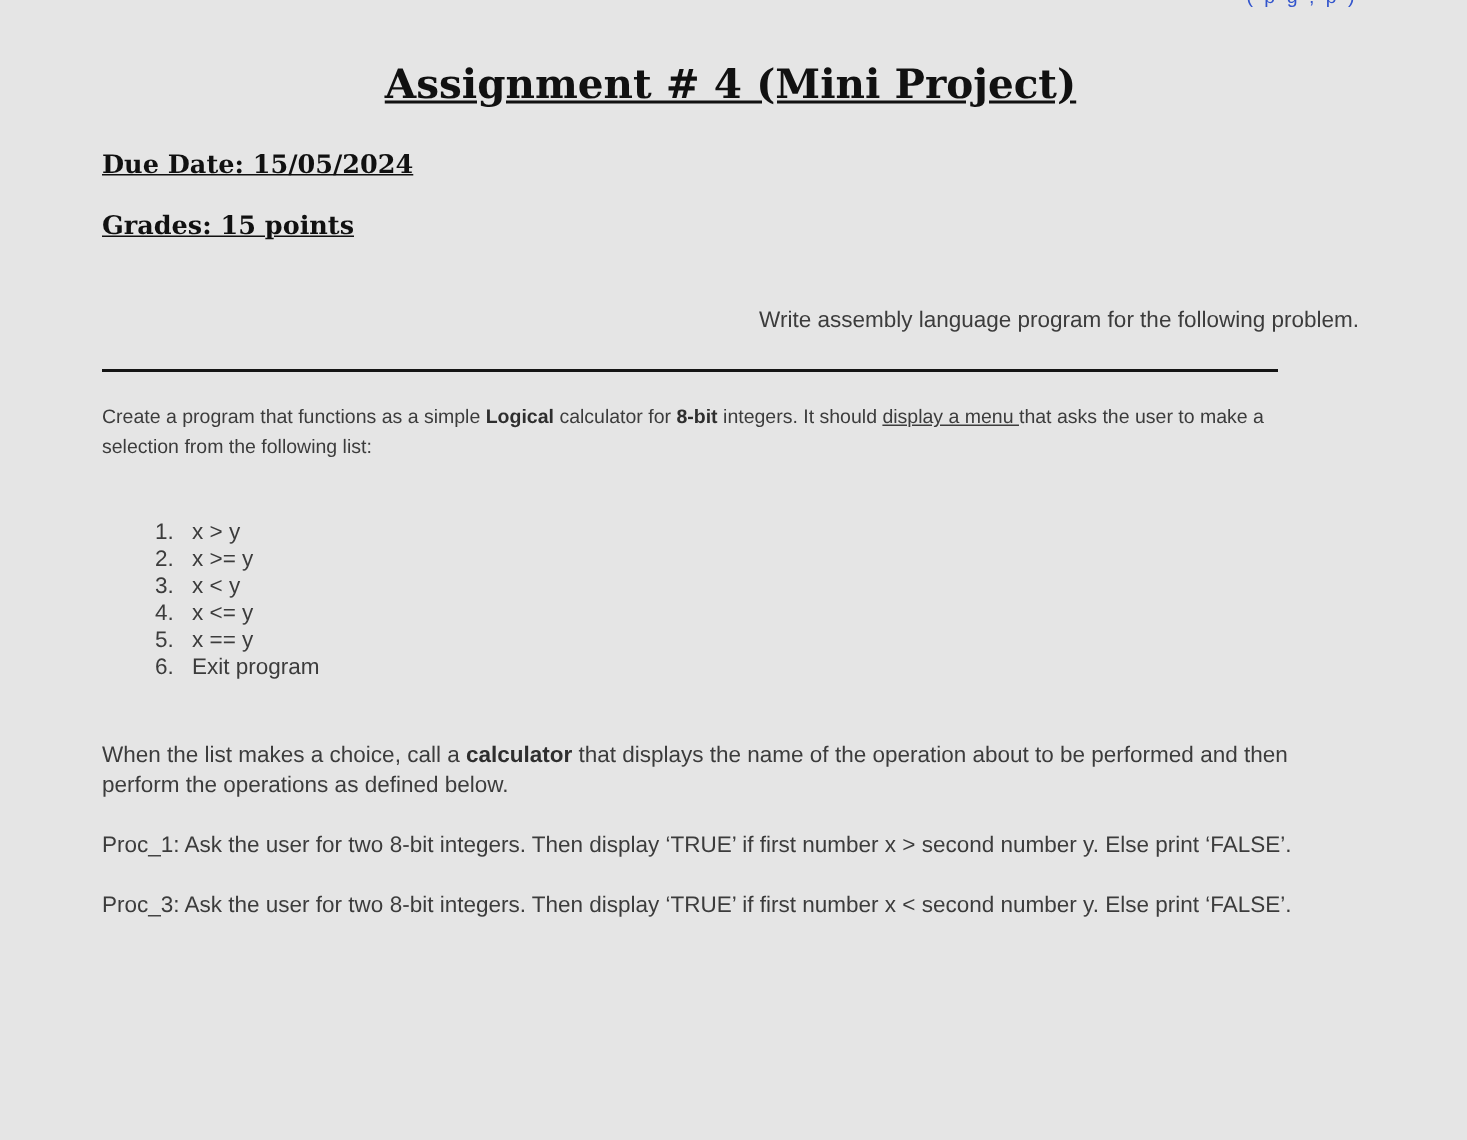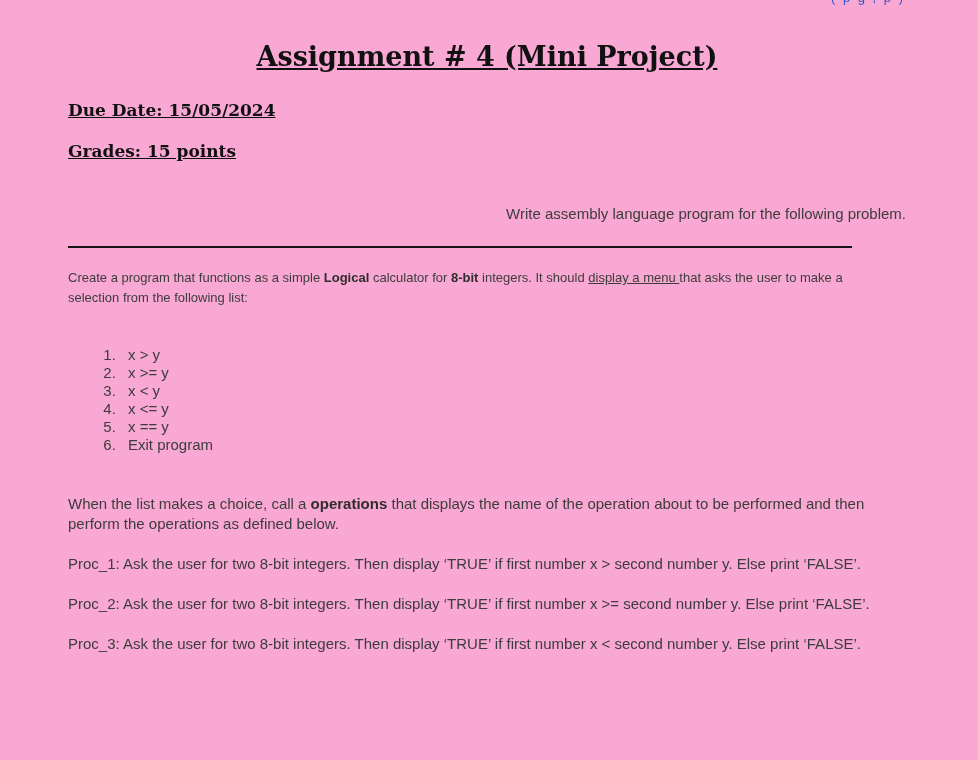--- a/index.html
+++ b/index.html
@@ -12,21 +12,21 @@
     width: 978px;
     height: 760px;
     overflow: hidden;
     font-family: "Liberation Sans", sans-serif;
     color: #3c3c3c;
   }
   .page {
     position: relative;
     width: 978px;
     height: 760px;
-    background: #f9a8d4;
+    background: #e5e5e5;
     overflow: hidden;
     text-decoration: underline;
   }
   .header-fragment {
     position: absolute;
     top: -10px;
     right: 73px;
     color: #3355cc;
     font-size: 13px;
     white-space: nowrap;
@@ -131,20 +131,19 @@
 
     <ol class="menu">
       <li>x &gt; y</li>
       <li>x &gt;= y</li>
       <li>x &lt; y</li>
       <li>x &lt;= y</li>
       <li>x == y</li>
       <li>Exit program</li>
     </ol>
 
-    <p class="note"><span>When the list makes a choice, call a </span><b>operations</b><span> that displays the name of the operation about to be performed and then perform the operations as defined below.</span></p>
+    <p class="note"><span>When the list makes a choice, call a </span><b>calculator</b><span> that displays the name of the operation about to be performed and then perform the operations as defined below.</span></p>
 
     <p class="proc">Proc_1: Ask the user for two 8-bit integers. Then display ‘TRUE’ if first number x &gt; second number y. Else print ‘FALSE’.</p>
-    <p class="proc">Proc_2: Ask the user for two 8-bit integers. Then display ‘TRUE’ if first number x &gt;= second number y. Else print ‘FALSE’.</p>
     <p class="proc">Proc_3: Ask the user for two 8-bit integers. Then display ‘TRUE’ if first number x &lt; second number y. Else print ‘FALSE’.</p>
 
   </div>
 </div>
 
 </body></html>

